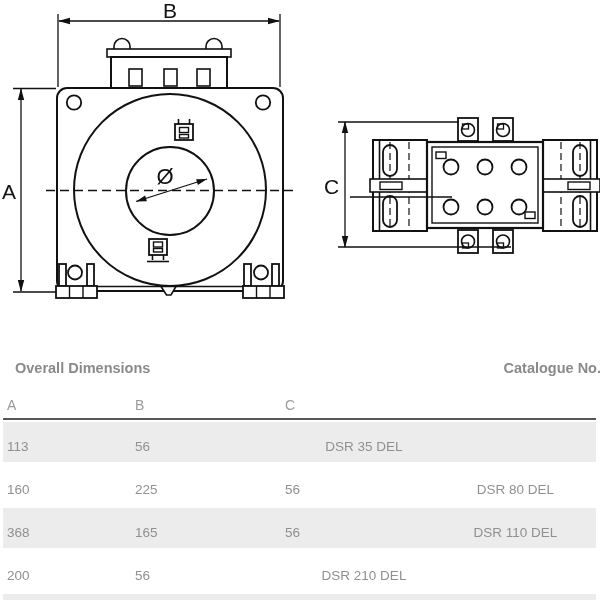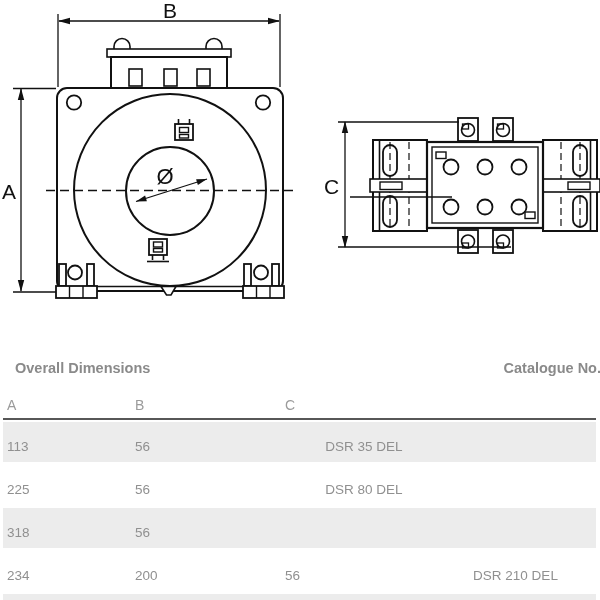--- a/index.html
+++ b/index.html
@@ -189,30 +189,32 @@
 
   <div class="tbl-rule"></div>
 
   <div class="tbl-rows">
     <div class="trow alt">
       <span class="c1">113</span>
       <span class="c3">56</span>
       <span class="c4">DSR 35 DEL</span>
     </div>
     <div class="trow">
+      <span class="c1">160</span>
       <span class="c2">225</span>
       <span class="c3">56</span>
       <span class="c4">DSR 80 DEL</span>
     </div>
     <div class="trow alt">
-      <span class="c1">318</span>
-      <span class="c3">56</span>
+      <span class="c1">368</span>
+      <span class="c2">165</span>
+      <span class="c3">56</span>
+      <span class="c4">DSR 110 DEL</span>
     </div>
     <div class="trow">
-      <span class="c1">234</span>
       <span class="c2">200</span>
       <span class="c3">56</span>
       <span class="c4">DSR 210 DEL</span>
     </div>
     <div class="trow alt"></div>
   </div>
 
 </div>
 
 </body></html>

